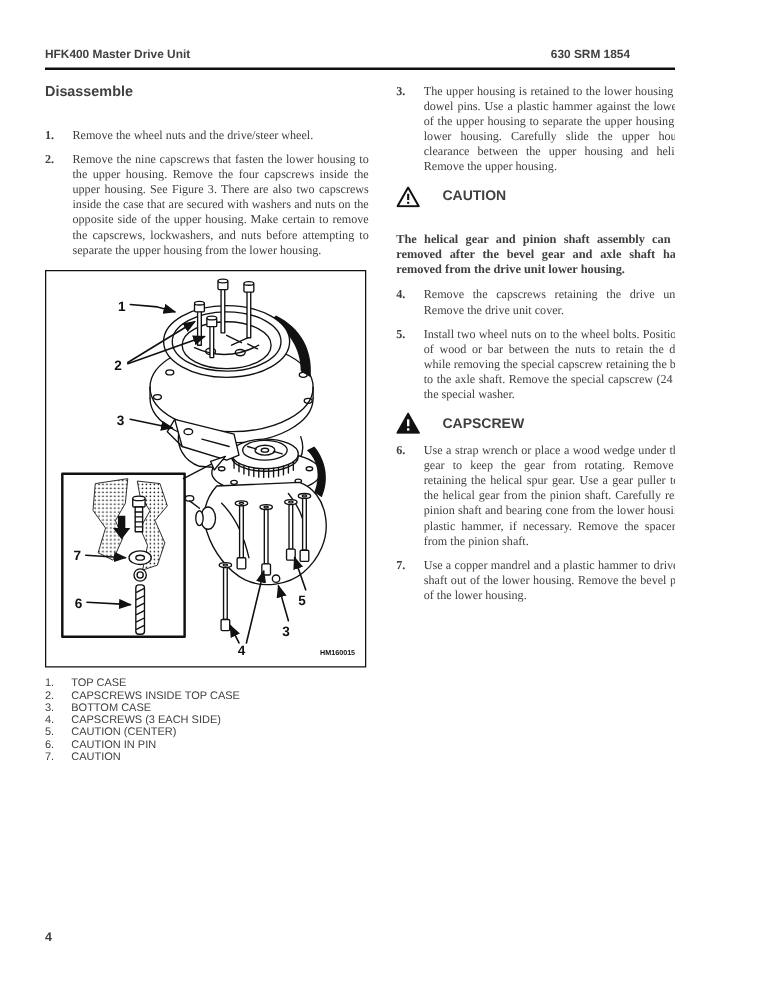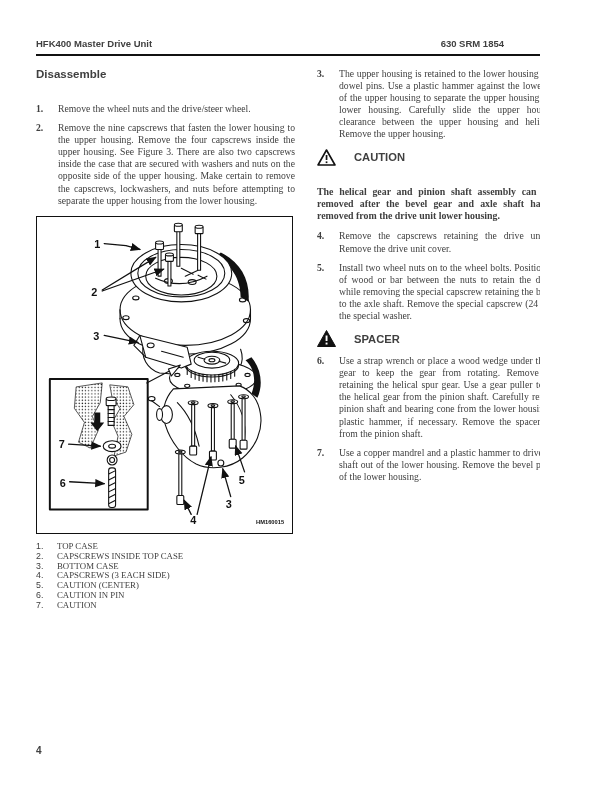--- a/index.html
+++ b/index.html
@@ -18,21 +18,21 @@
   .section-heading{font:bold 11.5px "Liberation Sans", sans-serif; margin:0 0 23px 0;}
   .step{display:flex; margin-top:7px;}
   .step:first-child{margin-top:0;}
   .step-num{width:22px; flex:none; font-weight:bold;}
   .step-text{flex:1; text-align:justify;}
   
   .figure-frame{margin-top:9px; border:1.6px solid #111; width:255px; height:316px; background:#fff;}
   .legend{margin-top:8px; font:8.8px "Liberation Sans", sans-serif; line-height:9.9px;}
   .legend-row{display:flex;}
   .legend-num{width:21px; flex:none;}
-  .legend-label{flex:1;font-family:Liberation Serif, serif;}
+  .legend-label{flex:1;}
   .fig-caption{margin-top:10px; text-align:center; font:bold italic 9.8px "Liberation Serif", serif; white-space:pre-wrap;}
   
   .notice-head{display:flex; align-items:center; gap:18px; margin-top:8px; height:17px;}
   .notice-label{font:bold 11.2px "Liberation Sans", sans-serif;}
   .notice-body{margin-top:20px; font-weight:bold; text-align:justify; font-size:9.9px; line-height:12.3px;}
   .note-para{margin-top:8px; text-align:justify;}
   .note-label{font:bold 9.3px "Liberation Sans", sans-serif;}
   
   .page-num{position:absolute; left:36px; top:745px; font:bold 10px "Liberation Sans", sans-serif;}
   svg text{font-family:"Liberation Sans", sans-serif;}
@@ -303,21 +303,21 @@
       <span class="step-num">5.</span>
       <span class="step-text">Install two wheel nuts on to the wheel bolts. Position a piece of wood or bar between the nuts to retain the drive axle while removing the special capscrew retaining the bevel gear to the axle shaft. Remove the special capscrew (24 mm) and the special washer.</span>
     </div>
 
     <div class="notice-head">
       <svg width="19" height="17" viewBox="0 0 19 17">
         <polygon points="9.5,0.5 18.5,16.5 0.5,16.5" fill="#111" stroke="#111" stroke-linejoin="round"></polygon>
         <rect x="8.6" y="5.5" width="1.9" height="5.5" fill="#fff"></rect>
         <rect x="8.6" y="12.6" width="1.9" height="1.9" fill="#fff"></rect>
       </svg>
-      <span class="notice-label">SPACER</span>
+      <span class="notice-label">CAPSCREW</span>
     </div>
 
 
     <div class="step" style="margin-top:8px;">
       <span class="step-num">6.</span>
       <span class="step-text">Use a strap wrench or place a wood wedge under the helical gear to keep the gear from rotating. Remove the nut retaining the helical spur gear. Use a gear puller to remove the helical gear from the pinion shaft. Carefully remove the pinion shaft and bearing cone from the lower housing. Use a plastic hammer, if necessary. Remove the spacer bushing from the pinion shaft.</span>
     </div>
     <div class="step">
       <span class="step-num">7.</span>
       <span class="step-text">Use a copper mandrel and a plastic hammer to drive the axle shaft out of the lower housing. Remove the bevel pinion out of the lower housing.</span>

